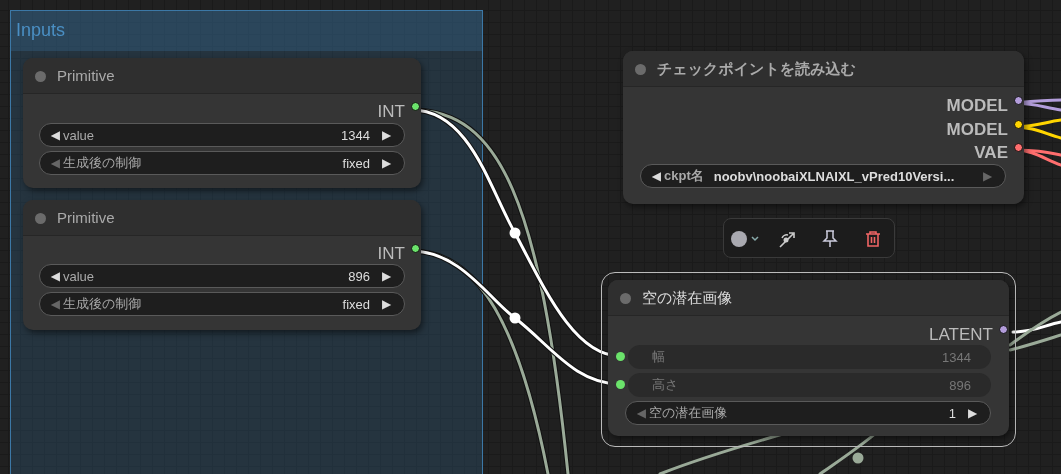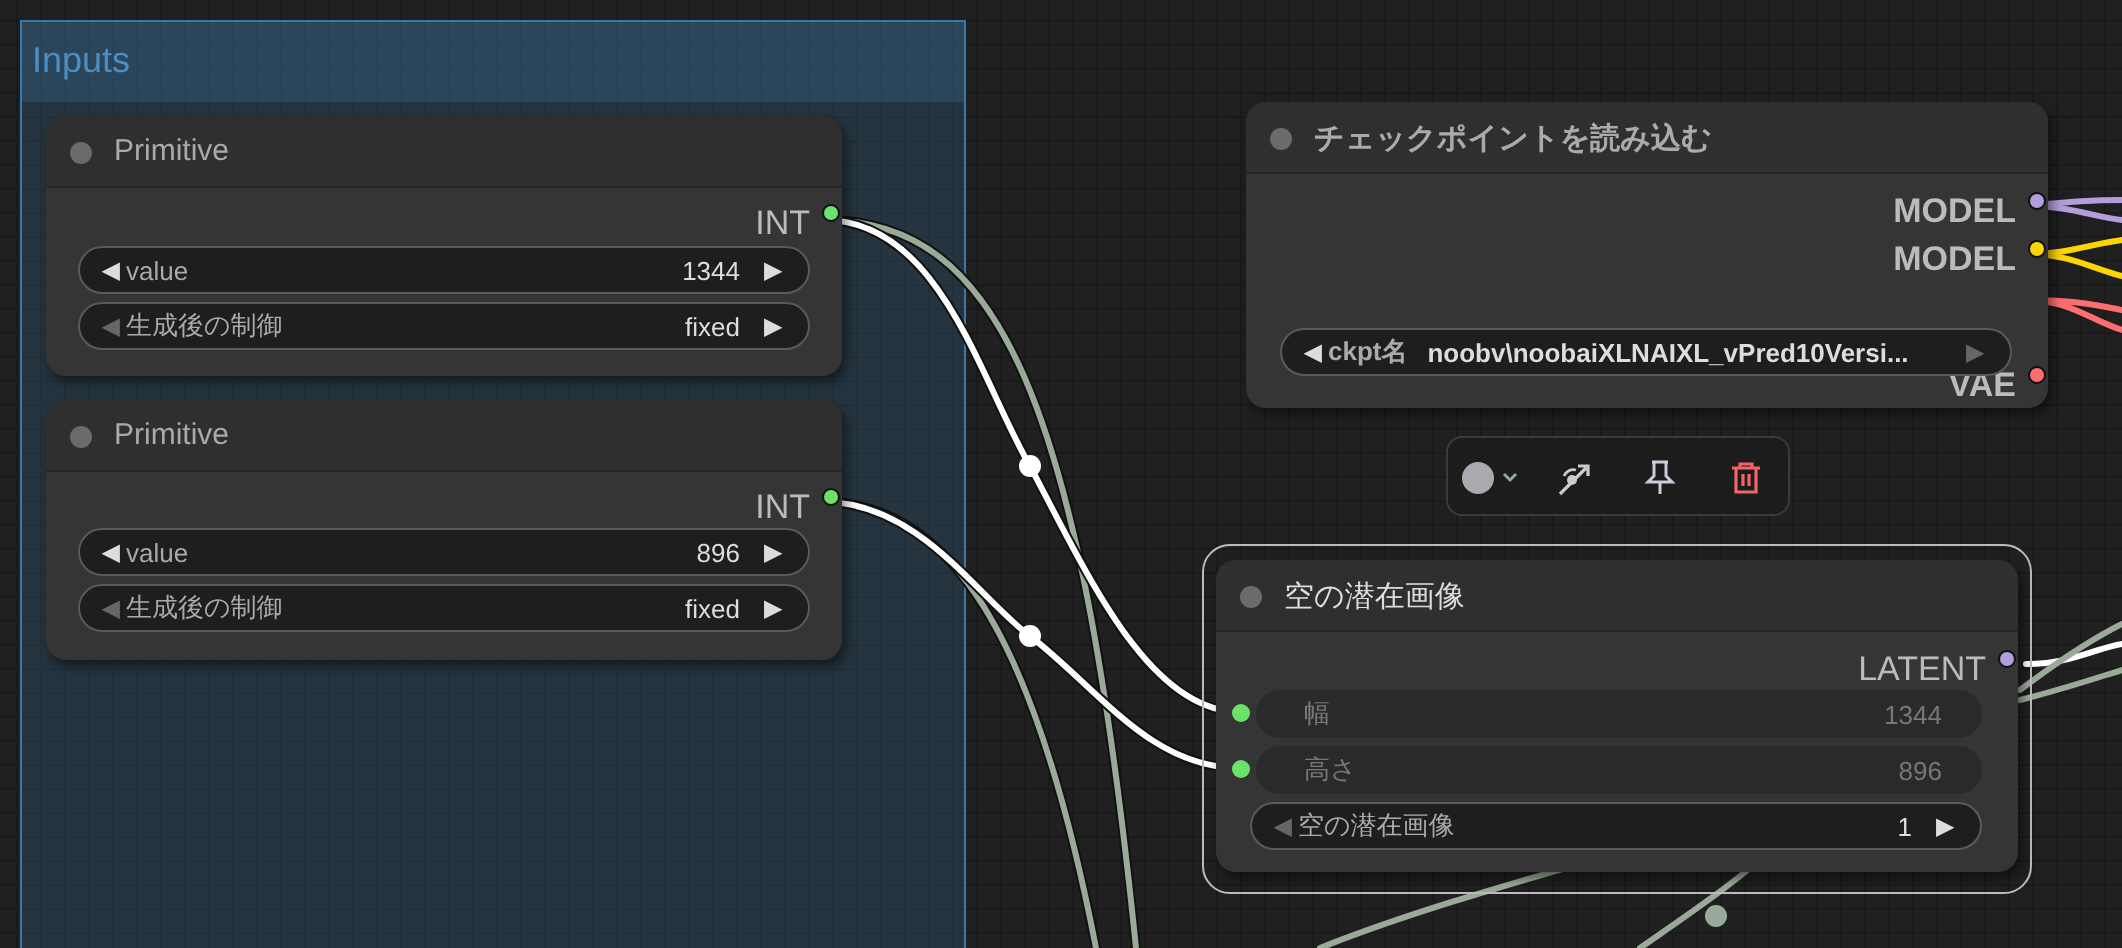--- a/index.html
+++ b/index.html
@@ -167,21 +167,21 @@
     <span class="node-title">チェックポイントを読み込む</span>
   </div>
   <div class="out" style="top:45px;">
     <span>MODEL</span>
     <span class="slot" style="background:#b39ddb;"></span>
   </div>
   <div class="out" style="top:69px;">
     <span>MODEL</span>
     <span class="slot" style="background:#ffd500;"></span>
   </div>
-  <div class="out" style="top:92px;margin-top:40px;">
+  <div class="out" style="top:92px;">
     <span>VAE</span>
     <span class="slot" style="background:#ff6e6e;"></span>
   </div>
   <div class="widget" style="left:17px; top:113px; width:366px;">
     <span class="arr-l">◀</span>
     <span class="lbl" style="flex:0 0 auto; padding-right:10px;">ckpt名</span>
     <span class="val" style="flex:1; overflow:hidden;">noobv\noobaiXLNAIXL_vPred10Versi...</span>
     <span class="arr-r dim">▶</span>
   </div>
 </div>

